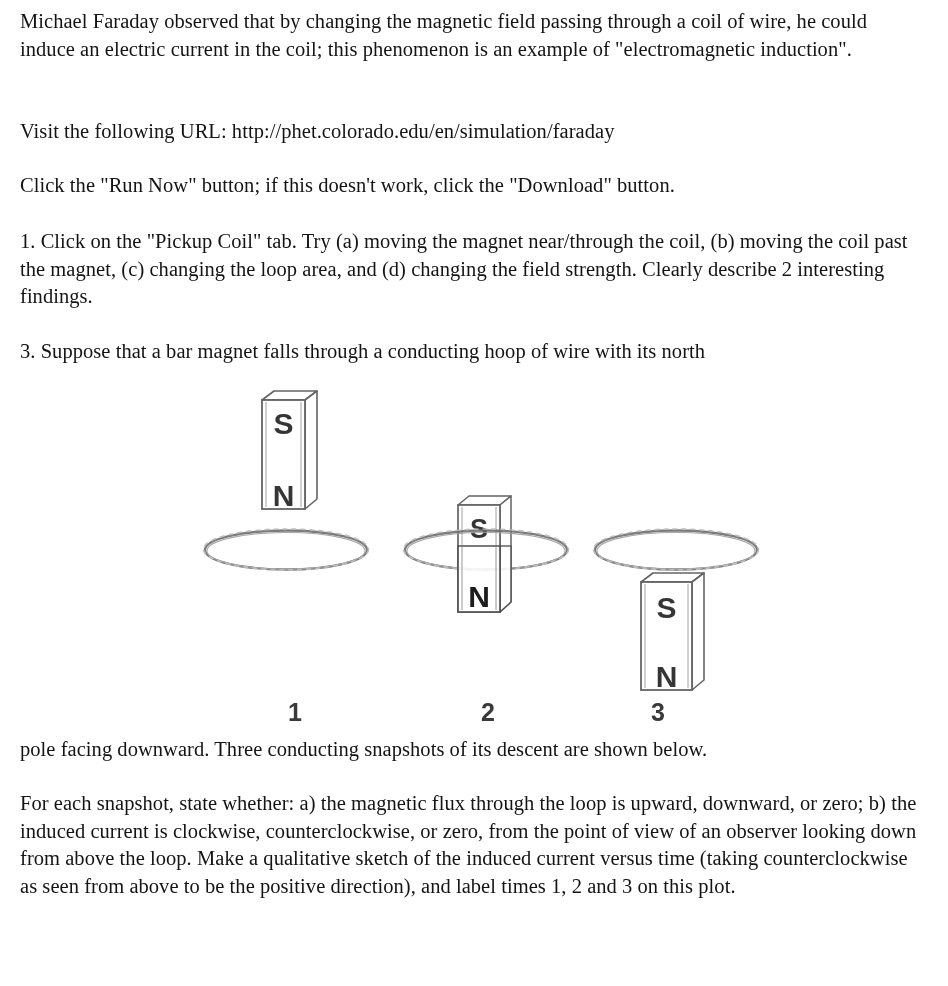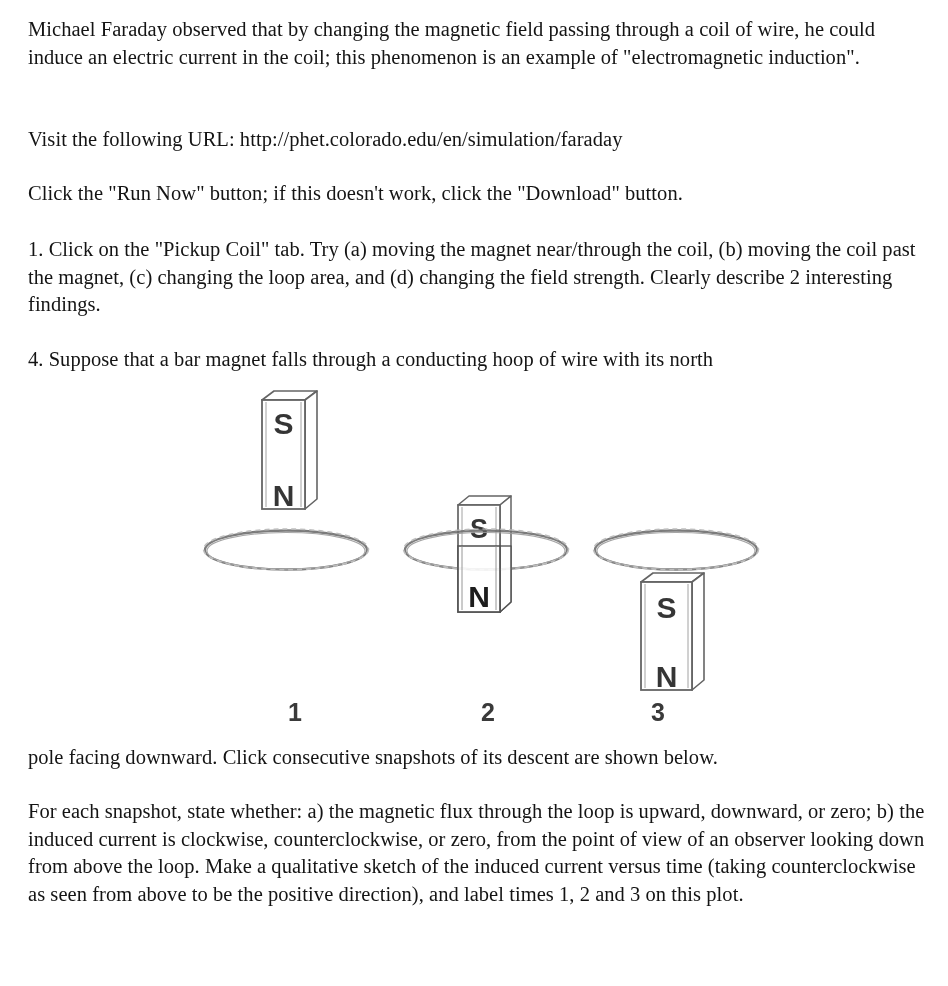--- a/index.html
+++ b/index.html
@@ -27,21 +27,21 @@
   .doc-text {
     position: absolute;
     left: 20px;
     width: 900px;
     font-size: 20.5px;
     line-height: 27.5px;
     color: #141414;
     letter-spacing: 0.05px;
   }
 
-  .para { margin: 8px; }
+  .para { margin: 0; }
 
   
   .figure {
     position: absolute;
     left: 0;
     top: 380px;
     width: 948px;
     height: 350px;
   }
 
@@ -92,21 +92,21 @@
 <div class="page">
 
   <p class="doc-text para" style="top:8px;">Michael Faraday observed that by changing the magnetic field passing through a coil of wire, he could induce an electric current in the coil; this phenomenon is an example of "electromagnetic induction".</p>
 
   <p class="doc-text para" style="top:118px;font-family:Liberation Serif, serif;">Visit the following URL: http://phet.colorado.edu/en/simulation/faraday</p>
 
   <p class="doc-text para" style="top:172px;">Click the "Run Now" button; if this doesn't work, click the "Download" button.</p>
 
   <p class="doc-text para" style="top:228px;">1. Click on the "Pickup Coil" tab. Try (a) moving the magnet near/through the coil, (b) moving the coil past the magnet, (c) changing the loop area, and (d) changing the field strength. Clearly describe 2 interesting findings.</p>
 
-  <p class="doc-text para" style="top:338px;">4. Suppose that a bar magnet falls through a conducting hoop of wire with its north</p>
+  <p class="doc-text para" style="top:338px;">3. Suppose that a bar magnet falls through a conducting hoop of wire with its north</p>
 
   <div class="figure">
 
     <div class="snapshot" style="left:0;">
 
       <div class="magnet scanned" style="left:255px; top:6px;">
         <svg width="70" height="130" viewBox="0 0 70 130">
 
           <polygon points="7,14 50,14 62,5 19,5" fill="#ffffff" stroke="#4f4f4f" stroke-width="1.6" stroke-linejoin="round"></polygon>
 
@@ -189,17 +189,17 @@
           <text class="mag-label" x="32.5" y="48" text-anchor="middle">S</text>
           <text class="mag-label" x="32.5" y="117" text-anchor="middle">N</text>
         </svg>
       </div>
 
       <span class="snap-number" style="left:638px; top:318px;">3</span>
     </div>
 
   </div>
 
-  <p class="doc-text para" style="top:736px;">pole facing downward. Click consecutive snapshots of its descent are shown below.</p>
+  <p class="doc-text para" style="top:736px;">pole facing downward. Three conducting snapshots of its descent are shown below.</p>
 
   <p class="doc-text para" style="top:790px;">For each snapshot, state whether: a) the magnetic flux through the loop is upward, downward, or zero; b) the induced current is clockwise, counterclockwise, or zero, from the point of view of an observer looking down from above the loop. Make a qualitative sketch of the induced current versus time (taking counterclockwise as seen from above to be the positive direction), and label times 1, 2 and 3 on this plot.</p>
 
 </div>
 
 </body></html>

